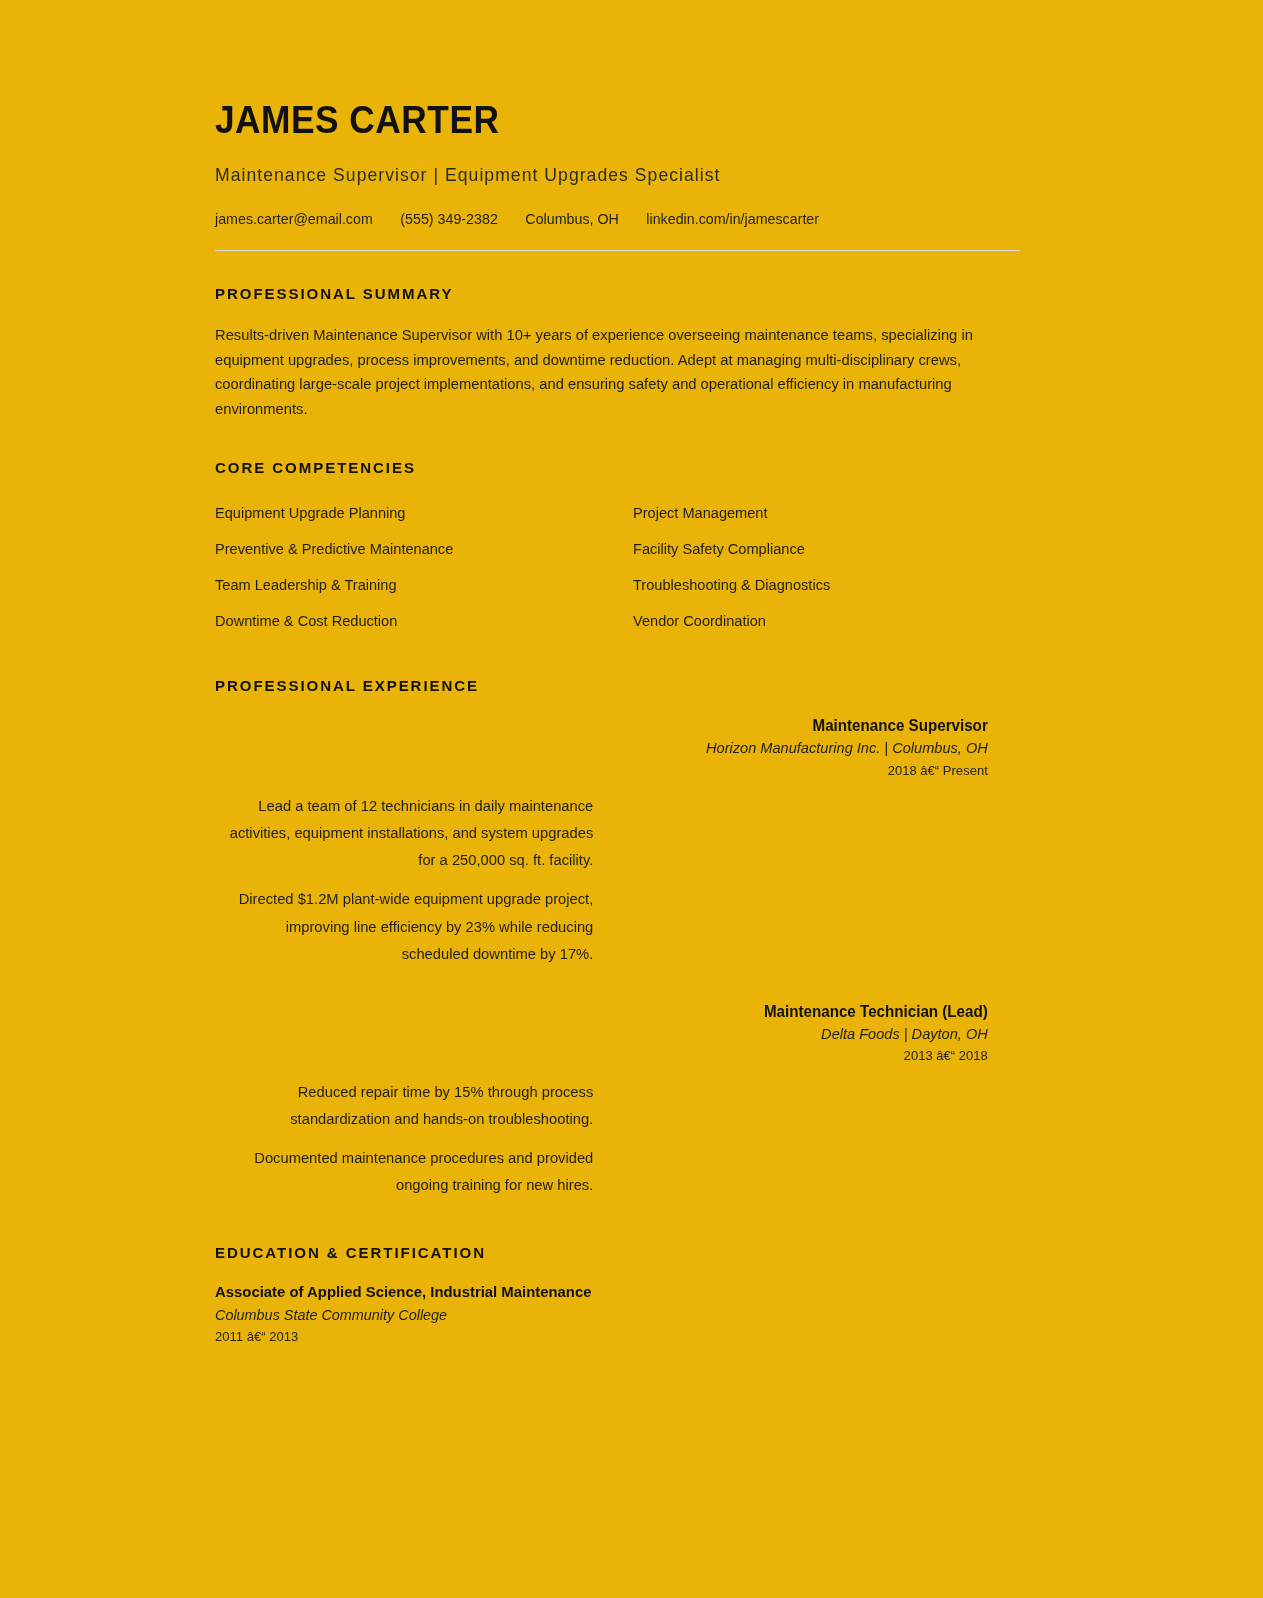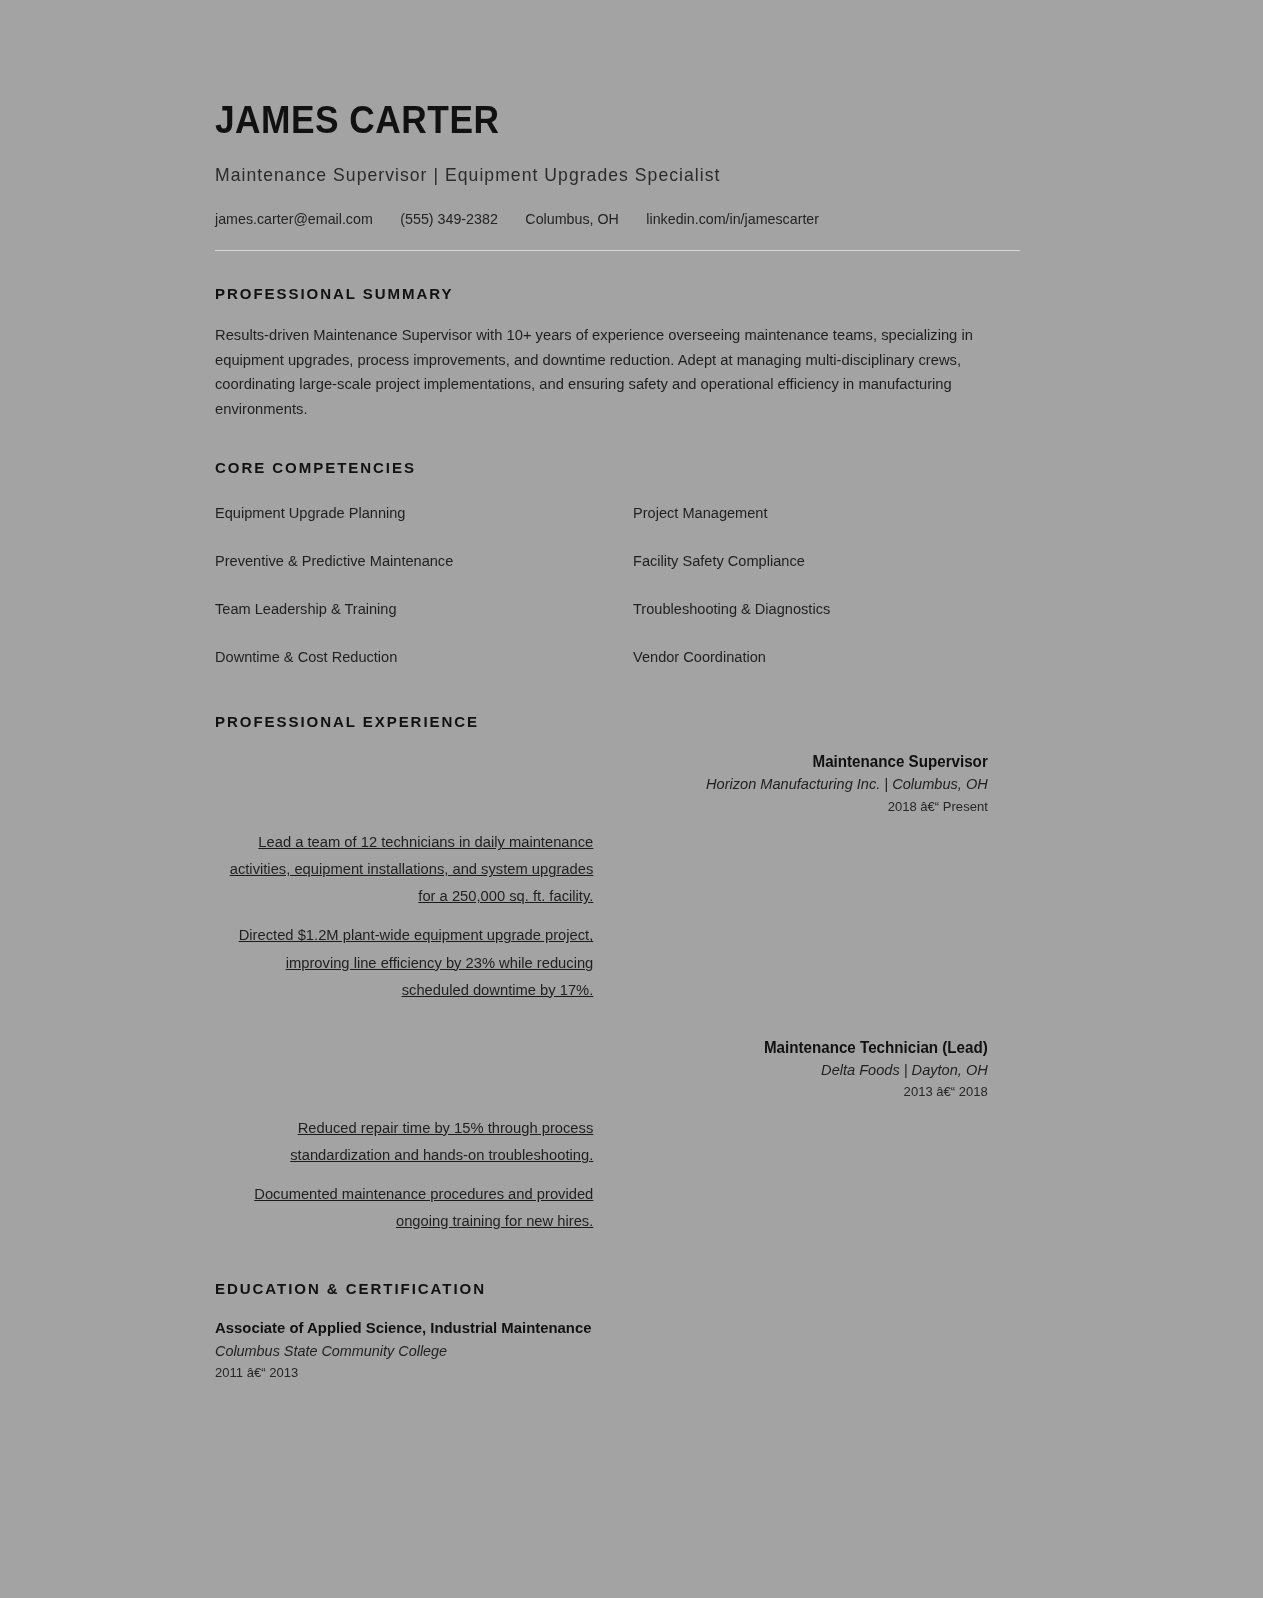--- a/index.html
+++ b/index.html
@@ -11,21 +11,21 @@
     width: 1263px;
     height: 1598px;
     font-family: "Liberation Sans", sans-serif;
     color: #1a1a1a;
     -webkit-font-smoothing: antialiased;
   }
   .page {
     position: relative;
     width: 1263px;
     height: 1598px;
-    background: #a3a3a3;
+    background: #eab308;
     box-sizing: border-box;
     padding: 100px 243px 0 215px;
   }
   .content {
     width: 805px;
   }
 
   
   .name {
     font-size: 38px;
@@ -91,21 +91,21 @@
   }
 
   .gap-summary { height: 38px; }
   .gap-comp { height: 40px; }
   .gap-exp { height: 46px; }
 
   
   .comp-grid {
     display: grid;
     grid-template-columns: 418px 1fr;
-    row-gap: 16px;
+    row-gap: 4px;
   }
   .comp-item {
     font-size: 15.2px;
     line-height: 2.1;
     color: #1f1f1f;
     transform: scaleX(0.96);
     transform-origin: left center;
   }
 
   
@@ -133,21 +133,20 @@
     color: #262626;
     line-height: 1.35;
     margin: 0 0 12px 0;
     transform: scaleX(0.96);
     transform-origin: left center;
   }
   .bullets {
     display: grid;
     grid-template-columns: 418px 1fr;
     column-gap: 0;
-    text-decoration: underline;
   }
   .bcol { display: block; }
   .bullet {
     font-size: 15.2px;
     line-height: 1.78;
     color: #1f1f1f;
     margin: 0 0 12px 0;
     max-width: 390px;
     transform: scaleX(0.97);
     transform-origin: left top;

